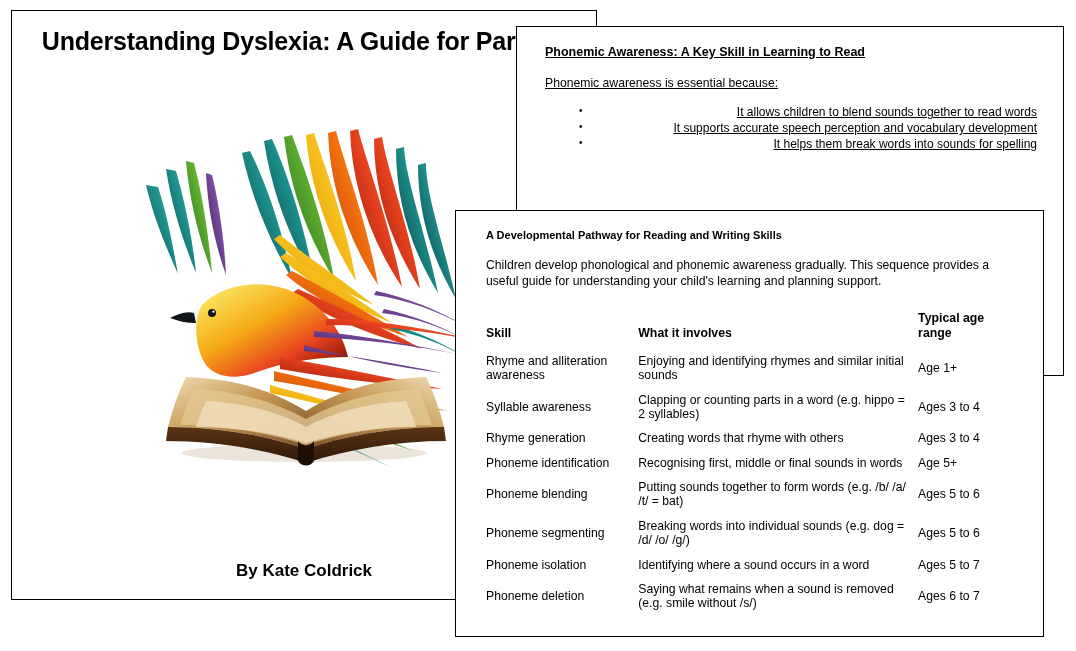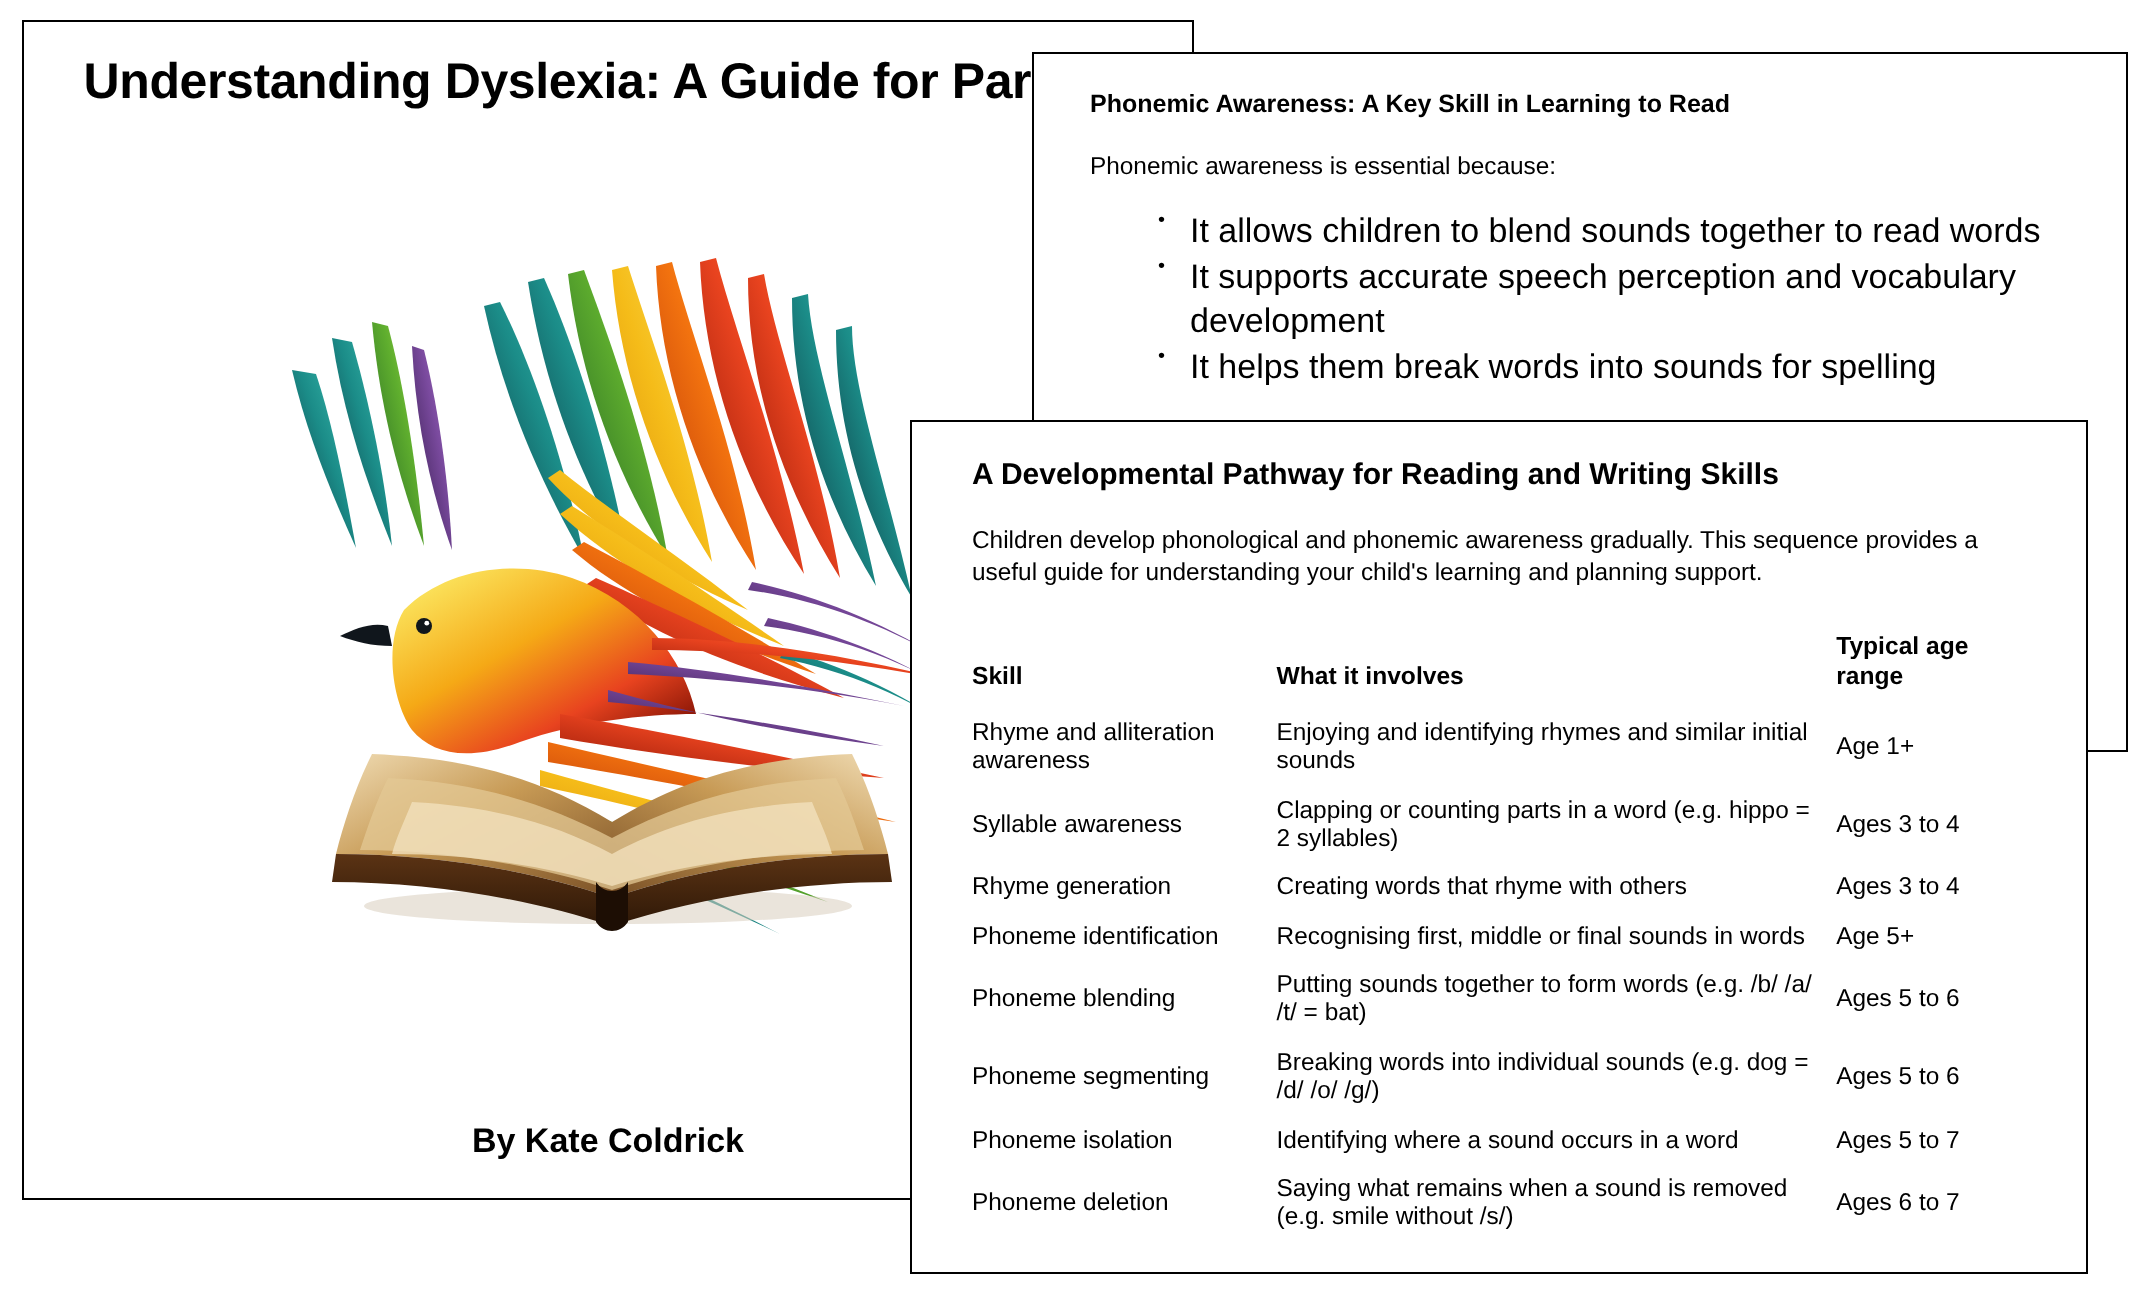--- a/index.html
+++ b/index.html
@@ -61,41 +61,43 @@
   }
 
   
   #page-phonemic {
     left: 516px;
     top: 26px;
     width: 548px;
     height: 350px;
     z-index: 2;
     padding: 18px 26px 10px 28px;
+    text-decoration: underline;
   }
   #page-phonemic h2 {
     margin: 0 0 16px 0;
     font-size: 12.5px;
     font-weight: bold;
   }
   #page-phonemic p {
     margin: 0 0 14px 0;
     font-size: 12.2px;
     line-height: 1.33;
   }
   #page-phonemic ul {
     margin: 4px 0 0 0;
     padding-left: 34px;
     list-style: none;
   }
   #page-phonemic li {
-    font-size: 17px;
+    font-size: 12px;
     line-height: 1.33;
     position: relative;
     padding-left: 16px;
+    text-align: right;
   }
   #page-phonemic li::before {
     content: "\2022";
     position: absolute;
     left: 0;
     top: -1px;
     font-size: 10px;
   }
   .ital { font-style: italic; }
 
@@ -103,21 +105,21 @@
   #page-pathway {
     left: 455px;
     top: 210px;
     width: 589px;
     height: 427px;
     z-index: 3;
     padding: 18px 22px 6px 30px;
   }
   #page-pathway h2 {
     margin: 0 0 16px 0;
-    font-size: 15px;
+    font-size: 11px;
     font-weight: bold;
   }
   #page-pathway .intro {
     margin: 0 0 22px 0;
     font-size: 12.2px;
     line-height: 1.33;
   }
   table.skills {
     border-collapse: collapse;
     width: 100%;

